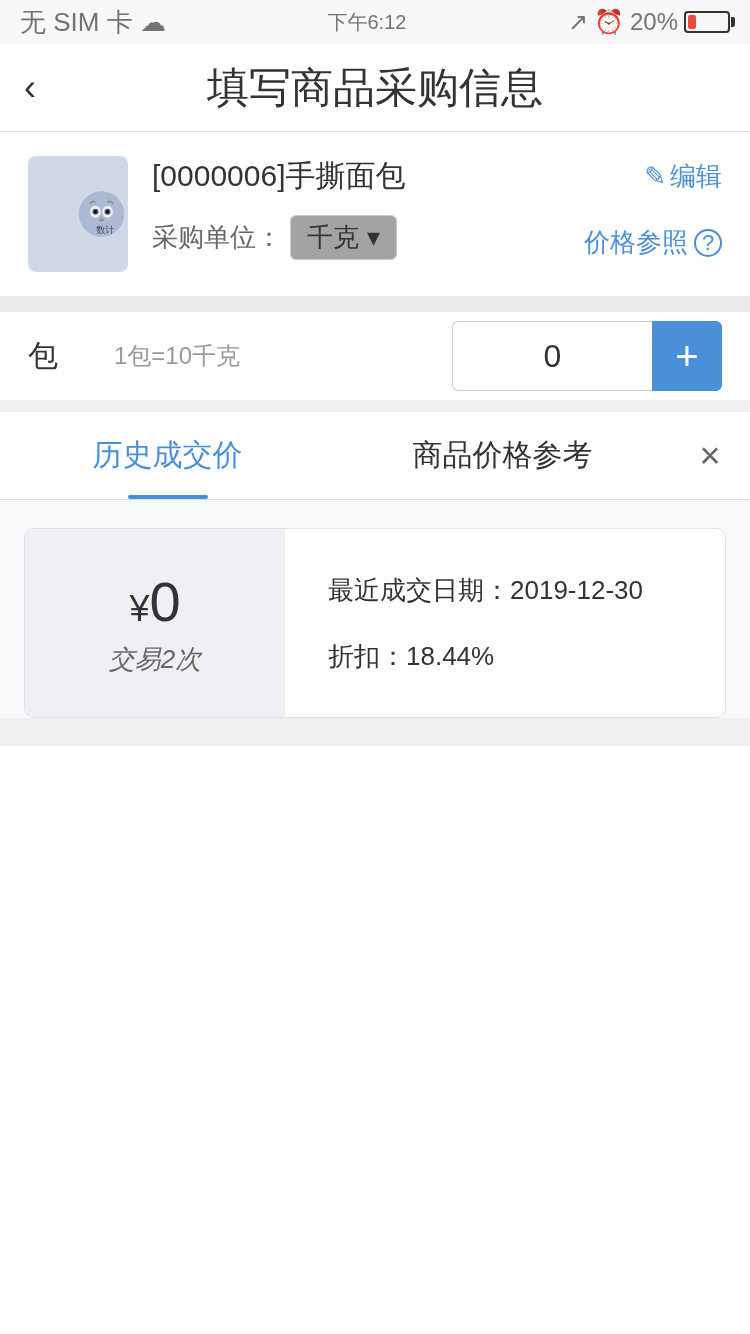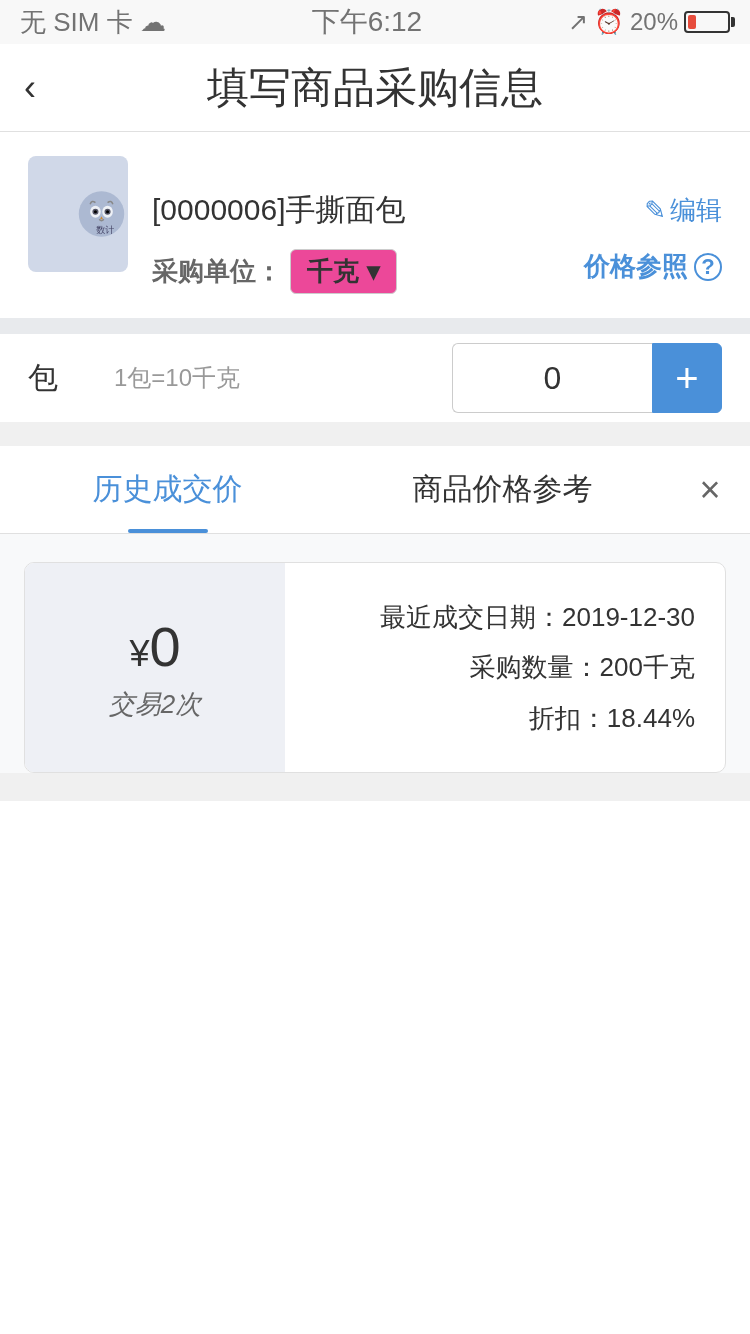--- a/index.html
+++ b/index.html
@@ -18,21 +18,21 @@
       height: 44px;
       background: #f8f8f8;
       display: flex;
       align-items: center;
       justify-content: space-between;
       padding: 0 20px;
       font-size: 26px;
       color: #737373;
     }
     .status-left { display: flex; align-items: center; gap: 8px; }
-    .status-center { font-size: 28px; font-weight: 500; }
+    .status-center { font-size: 20px; font-weight: 500; }
     .status-right { display: flex; align-items: center; gap: 6px; font-size: 24px; }
     .battery {
       width: 46px; height: 22px; border: 2px solid #333; border-radius: 4px;
       position: relative; display: flex; align-items: center; padding: 2px;
     }
     .battery::after {
       content: ''; position: absolute; right: -7px; top: 50%; transform: translateY(-50%);
       width: 4px; height: 10px; background: #333; border-radius: 0 2px 2px 0;
     }
     .battery-fill {
@@ -84,21 +84,20 @@
       justify-content: center;
       flex-shrink: 0;
       padding-left: 47px;
     }
     .owl-icon {
       width: 70px;
       height: 70px;
     }
     .product-info {
       flex: 1;
-      margin-top: 34px;
     }
     .product-top-row {
       display: flex;
       justify-content: space-between;
       align-items: center;
       margin-bottom: 18px;
     }
     .product-name {
       font-size: 30px;
       color: #333;
@@ -108,36 +107,35 @@
       font-size: 26px;
       color: #4a90d9;
       display: flex;
       align-items: center;
       gap: 4px;
       cursor: pointer;
     }
     .product-unit-row {
       display: flex;
       justify-content: space-between;
-      align-items: flex-start;
-      font-weight: bold;
+      align-items: flex-end;
     }
     .unit-label {
       font-size: 26px;
       color: #666;
     }
     .unit-select {
       display: inline-flex;
       align-items: center;
       border: 1px solid #ccc;
       border-radius: 6px;
       padding: 4px 16px;
       font-size: 26px;
       color: #333;
-      background: #ec4899;
+      background: #a3a3a3;
       gap: 8px;
       cursor: pointer;
     }
     .price-ref {
       font-size: 26px;
       color: #4a90d9;
       display: flex;
       align-items: center;
       gap: 6px;
       cursor: pointer;
@@ -207,22 +205,21 @@
       align-items: center;
       justify-content: center;
       border-radius: 0 6px 6px 0;
       cursor: pointer;
       border: 1px solid #4a90d9;
     }
 
     
     .tabs-section {
       background: #f8f9fa;
-      margin-top: 24px;
-      text-align: right;
+      margin-top: 12px;
     }
     .tabs-header {
       background: #fff;
       display: flex;
       align-items: center;
       height: 88px;
       border-bottom: 1px solid #e0e0e0;
       position: relative;
     }
     .tab-item {
@@ -288,24 +285,24 @@
       font-size: 36px;
     }
     .trade-count {
       font-size: 26px;
       color: #666;
       margin-top: 8px;
       font-style: italic;
     }
     .card-right {
       flex: 1;
-      padding: 36px 30px;
+      padding: 36px 43px;
       display: flex;
       flex-direction: column;
-      gap: 14px;
+      gap: 30px;
       justify-content: center;
     }
     .card-detail-row {
       font-size: 26px;
       color: #333;
       line-height: 1.4;
     }
 
     
     .bottom-content {
@@ -411,22 +408,19 @@
       <div class="price-amount">
         <span class="price-currency">¥</span><span>0</span>
       </div>
       <div class="trade-count">交易2次</div>
     </div>
     <div class="card-right">
       <div class="card-detail-row">
         <span>最近成交日期：</span><span>2019-12-30</span>
       </div>
       <div class="card-detail-row">
-        <span>采购数量：</span><span>200千克</span>
-      </div>
-      <div class="card-detail-row">
         <span>折扣：</span><span>18.44%</span>
       </div>
     </div>
   </div>
 </div>
 
 <div class="bottom-content"></div>
 
 </body></html>

